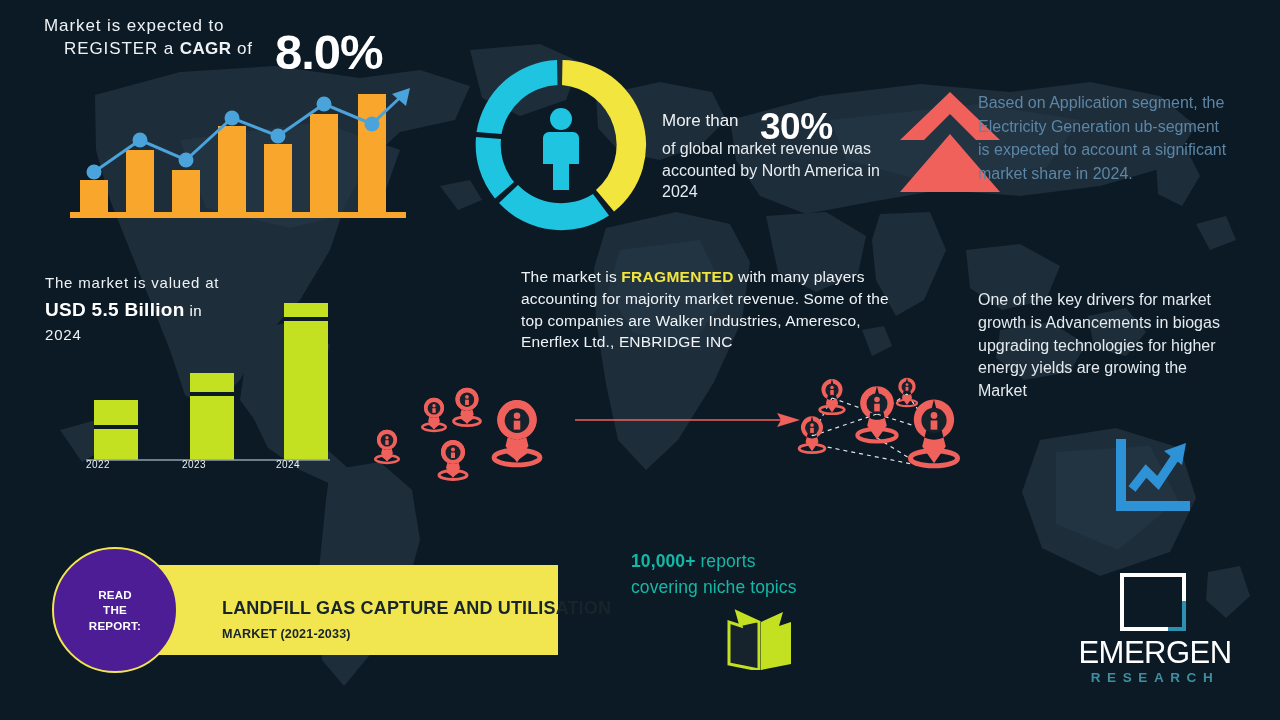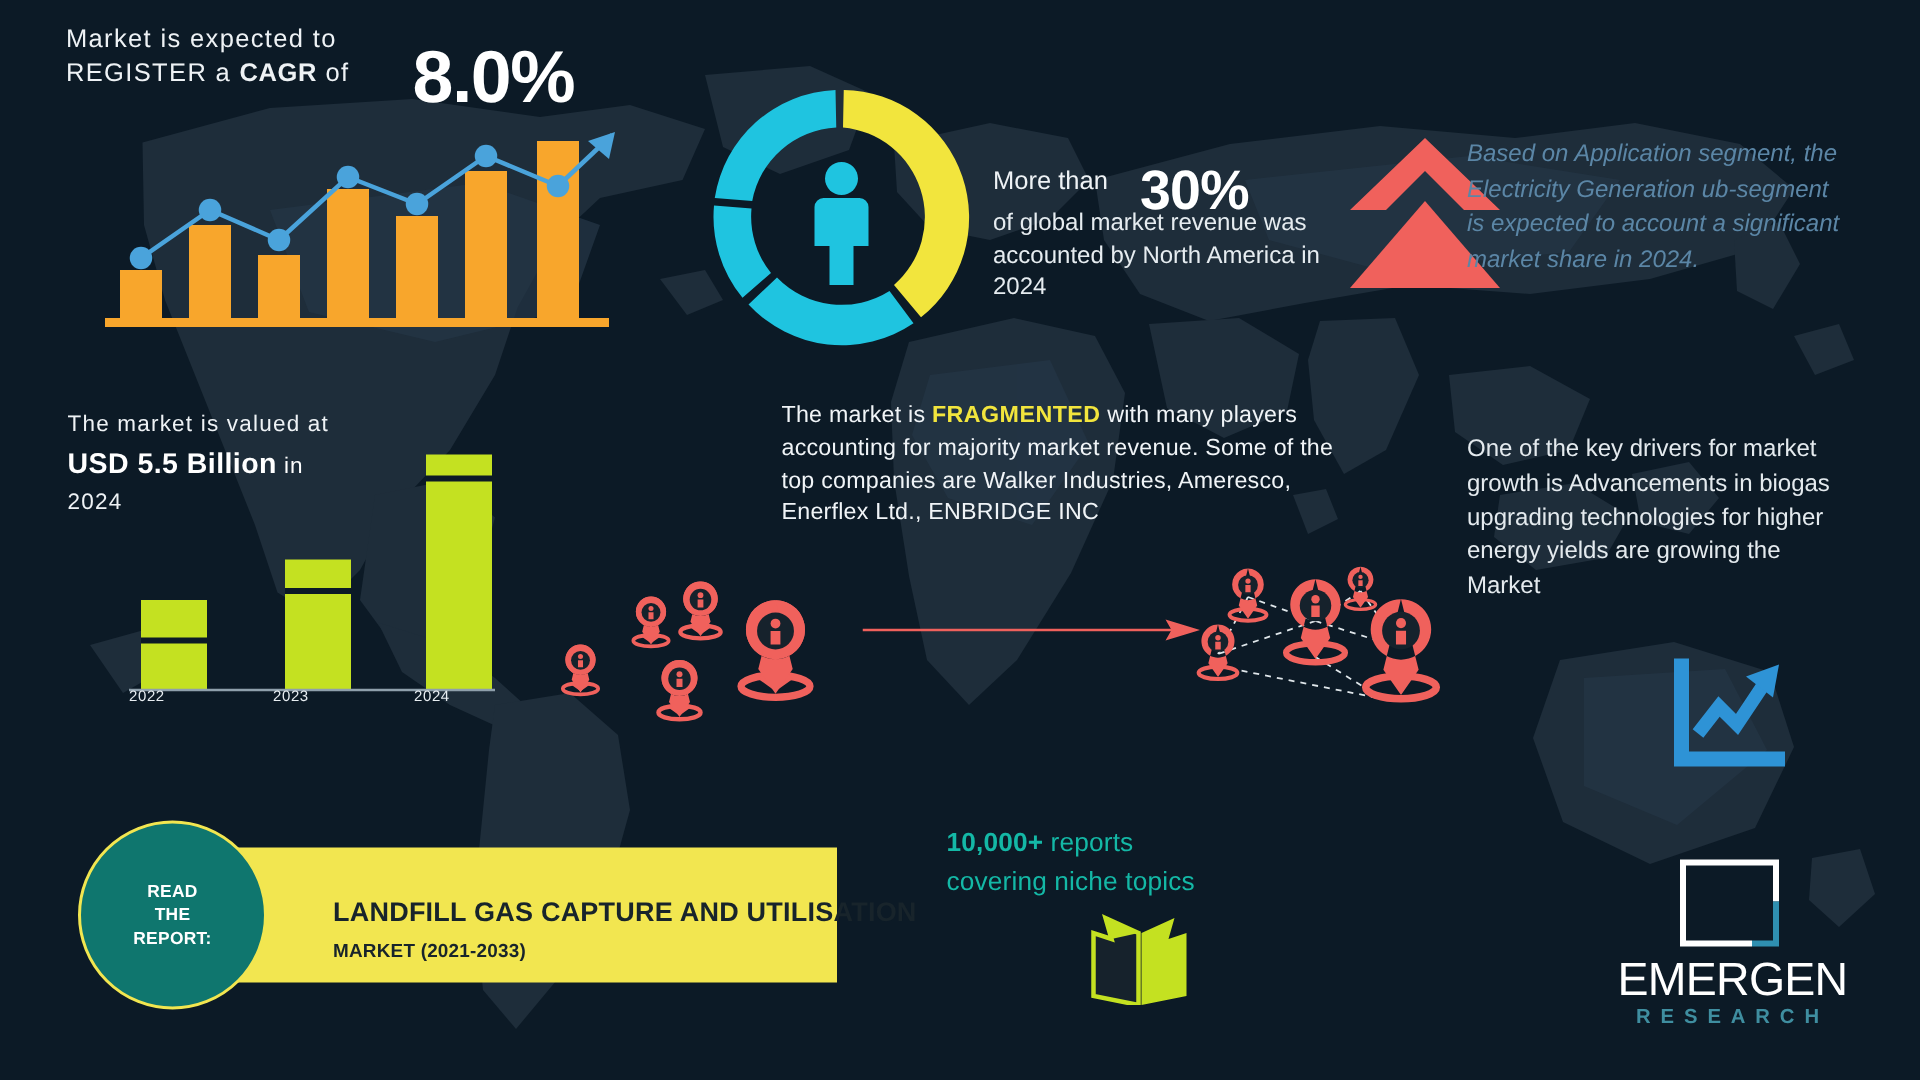--- a/index.html
+++ b/index.html
@@ -13,21 +13,21 @@
 
   
   #worldmap { position:absolute; inset:0; width:1280px; height:720px; z-index:0; }
 
   
   .abs { position:absolute; }
 
   
   #hdr { left:44px; top:14px; width:600px; z-index:5; }
   #hdr .l1 { font-size:17px; color:#eef2f5; letter-spacing:.9px; line-height:23px; }
-  #hdr .l2 { font-size:17px; color:#eef2f5; letter-spacing:.9px; line-height:23px; }
+  #hdr .l2 { font-size:17px; color:#eef2f5; letter-spacing:.9px; line-height:23px;margin-left:20px; }
   #hdr .l2 b { font-weight:bold; letter-spacing:.4px; }
   #cagr { position:absolute; left:231px; top:11px; font-size:49px; font-weight:bold;
           color:#ffffff; letter-spacing:-1px; line-height:54px; }
 
   
   #barchart { left:70px; top:88px; width:340px; height:130px; z-index:4; }
 
   
   #donut { left:472px; top:56px; width:178px; height:178px; z-index:4; }
 
@@ -36,21 +36,21 @@
   #thirty .big { position:absolute; left:98px; top:-2px; font-size:37px; font-weight:bold;
                  color:#fff; line-height:40px; letter-spacing:-0.5px; }
   #thirty .pre { font-size:17px; color:#eef2f5; line-height:24px; }
   #thirty .rest { font-size:16px; color:#e6ecf0; line-height:21.5px; margin-top:5px; }
 
   
   #tri { left:900px; top:92px; width:100px; height:105px; z-index:4; }
 
   
   #apptext { left:978px; top:91px; width:250px; font-size:16px; line-height:23.5px;
-             color:#5b86a6; z-index:5;font-style:italic; }
+             color:#5b86a6; z-index:5; }
 
   
   #valued { left:45px; top:272px; width:310px; z-index:5; }
   #valued .r1 { font-size:15px; color:#eef2f5; letter-spacing:.8px; line-height:22px; }
   #valued .r2 { font-size:19px; color:#ffffff; letter-spacing:.3px; line-height:27px; margin-top:2px;}
   #valued .r2 b { font-weight:bold; }
   #valued .r2 .sm { font-size:15px; font-weight:normal; letter-spacing:.6px;}
   #valued .r3 { font-size:15px; color:#eef2f5; letter-spacing:.8px; line-height:21px; }
 
   
@@ -77,21 +77,21 @@
 
   
   #report { left:52px; top:565px; width:506px; height:90px; z-index:5; }
   #reportbar { position:absolute; left:104px; top:0; width:402px; height:90px;
                background:#f2e650; }
   #reportbar .t1 { position:absolute; left:66px; top:33px; font-size:18px; font-weight:bold;
                    color:#18242b; letter-spacing:.15px; white-space:nowrap; }
   #reportbar .t2 { position:absolute; left:66px; top:62px; font-size:12.6px; font-weight:bold;
                    color:#18242b; letter-spacing:.15px; white-space:nowrap; }
   #reportcircle { position:absolute; left:0; top:-18px; width:126px; height:126px;
-                  border-radius:50%; background:#0f766e; border:2px solid #f2e650;
+                  border-radius:50%; background:#4c1d95; border:2px solid #f2e650;
                   display:flex; align-items:center; justify-content:center; }
   #reportcircle span { font-size:11.6px; font-weight:bold; color:#ffffff; line-height:15.5px;
                        text-align:center; letter-spacing:.2px; }
 
   
   #reports { left:631px; top:548px; width:260px; z-index:5; }
   #reports .ln { font-size:17.5px; color:#14b8a6; line-height:26px; letter-spacing:.1px;}
   #reports .ln b { font-weight:bold; }
   #book { position:absolute; left:94px; top:60px; width:70px; height:62px; }
 

